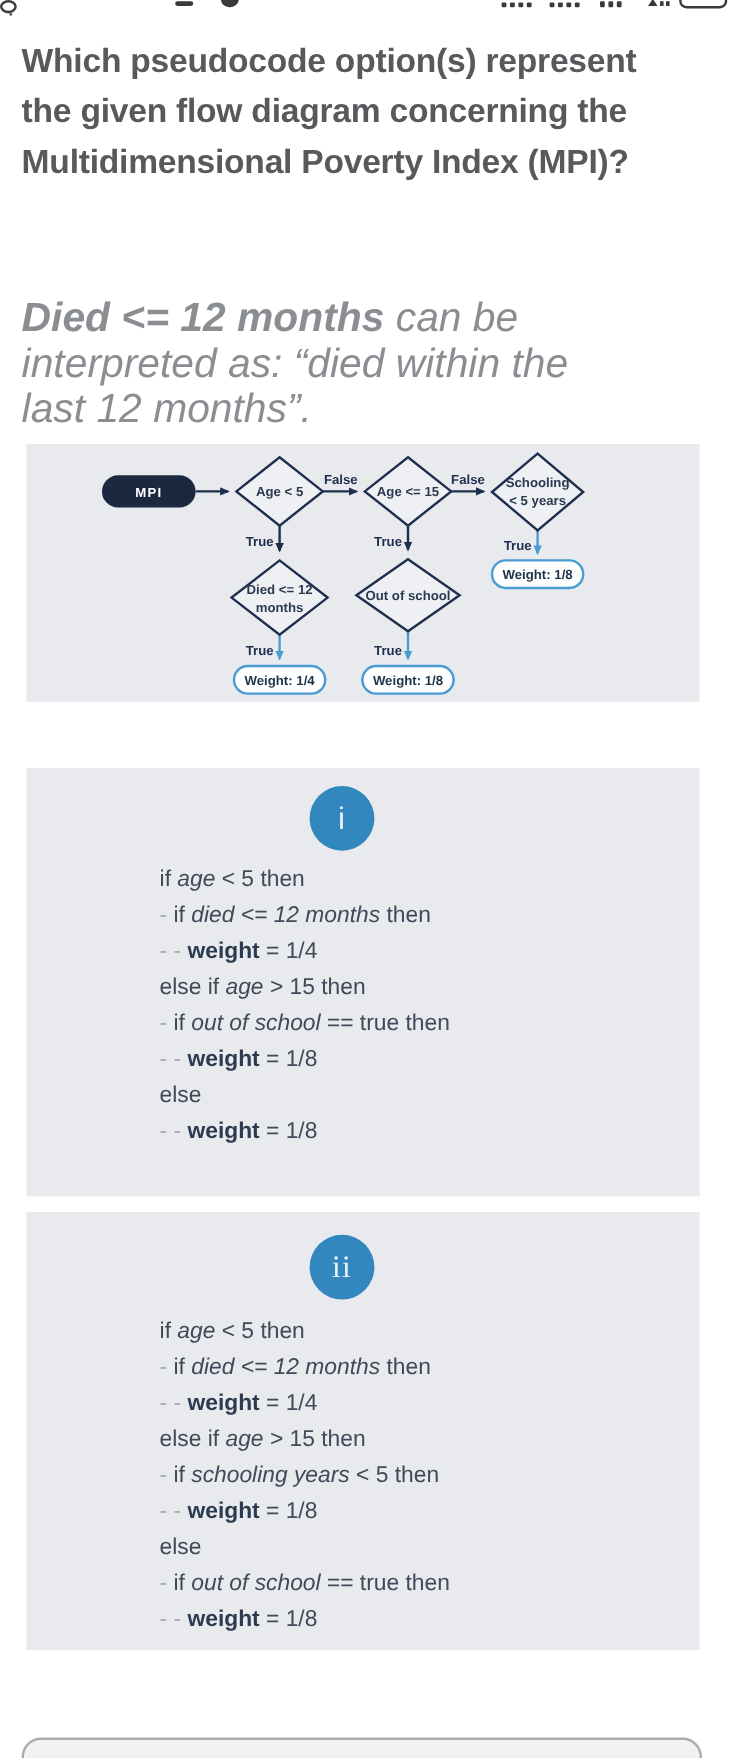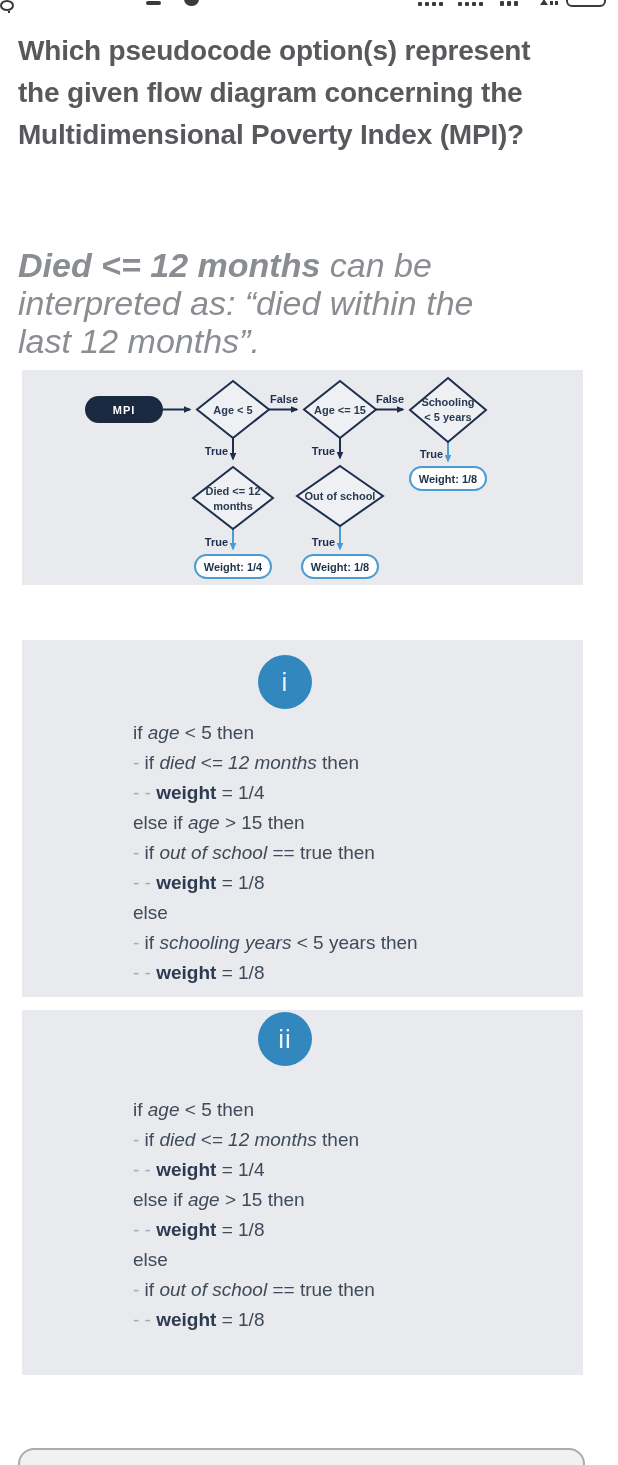--- a/index.html
+++ b/index.html
@@ -35,21 +35,21 @@
   
   .diagram-panel { position:absolute; left:22px; top:370px; width:561px; height:215px; background:#e8eaee; }
 
   
   .card { position:absolute; left:22px; width:561px; background:#e9eaed; }
   .card-i  { top:640px;  height:357px; }
   .card-ii { top:1010px; height:365px; }
   .badge { position:absolute; left:236px; width:54px; height:54px; border-radius:50%;
     background:#3187be; color:#eaf3fa; font-size:26px; display:flex; align-items:center;
     justify-content:center; letter-spacing:1px; }
-  .card-i .badge { top:15px; } .card-ii .badge { top:2px; }
+  .card-i .badge { top:15px; } .card-ii .badge { top:19px;font-family:Liberation Serif, serif; }
   .code { position:absolute; left:111px; }
   .card-i .code { top:78px; } .card-ii .code { top:85px; }
   .code-line { font-size:19px; line-height:30px; color:#3f4b5a; white-space:pre; }
   .seg-i { font-style:italic;text-align:center; }
   .seg-b { font-weight:bold; color:#2c3b51;margin-top:30px; }
   .seg-d { color:#a4aab2; }
 
   
   .bottom-btn { position:absolute; left:18px; top:1448px; width:567px; height:40px;
     background:#f1f1f1; border:2px solid #ababab; border-radius:16px; }
@@ -153,32 +153,32 @@
   <div class="card card-i">
     <div class="badge">i</div>
     <div class="code">
         <div class="code-line"><span class="seg-r">if </span><span class="seg-i">age</span><span class="seg-r"> &lt; 5 then</span></div>
         <div class="code-line"><span class="seg-d">- </span><span class="seg-r">if </span><span class="seg-i">died &lt;= 12 months</span><span class="seg-r"> then</span></div>
         <div class="code-line"><span class="seg-d">- - </span><span class="seg-b">weight</span><span class="seg-r"> = 1/4</span></div>
         <div class="code-line"><span class="seg-r">else if </span><span class="seg-i">age</span><span class="seg-r"> &gt; 15 then</span></div>
         <div class="code-line"><span class="seg-d">- </span><span class="seg-r">if </span><span class="seg-i">out of school</span><span class="seg-r"> == true then</span></div>
         <div class="code-line"><span class="seg-d">- - </span><span class="seg-b">weight</span><span class="seg-r"> = 1/8</span></div>
         <div class="code-line"><span class="seg-r">else</span></div>
-        <div class="code-line"><span class="seg-d">- </span><span class="seg-r">if </span><span class="seg-i">schooling years</span><span class="seg-r"> &lt; 5 years then</span></div>
         <div class="code-line"><span class="seg-d">- - </span><span class="seg-b">weight</span><span class="seg-r"> = 1/8</span></div>
       </div>
   </div>
 
   <div class="card card-ii">
     <div class="badge">ii</div>
     <div class="code">
         <div class="code-line"><span class="seg-r">if </span><span class="seg-i">age</span><span class="seg-r"> &lt; 5 then</span></div>
         <div class="code-line"><span class="seg-d">- </span><span class="seg-r">if </span><span class="seg-i">died &lt;= 12 months</span><span class="seg-r"> then</span></div>
         <div class="code-line"><span class="seg-d">- - </span><span class="seg-b">weight</span><span class="seg-r"> = 1/4</span></div>
         <div class="code-line"><span class="seg-r">else if </span><span class="seg-i">age</span><span class="seg-r"> &gt; 15 then</span></div>
+        <div class="code-line"><span class="seg-d">- </span><span class="seg-r">if </span><span class="seg-i">schooling years</span><span class="seg-r"> &lt; 5 then</span></div>
         <div class="code-line"><span class="seg-d">- - </span><span class="seg-b">weight</span><span class="seg-r"> = 1/8</span></div>
         <div class="code-line"><span class="seg-r">else</span></div>
         <div class="code-line"><span class="seg-d">- </span><span class="seg-r">if </span><span class="seg-i">out of school</span><span class="seg-r"> == true then</span></div>
         <div class="code-line"><span class="seg-d">- - </span><span class="seg-b">weight</span><span class="seg-r"> = 1/8</span></div>
       </div>
   </div>
 
   <div class="bottom-btn"></div>
 
 </div>

